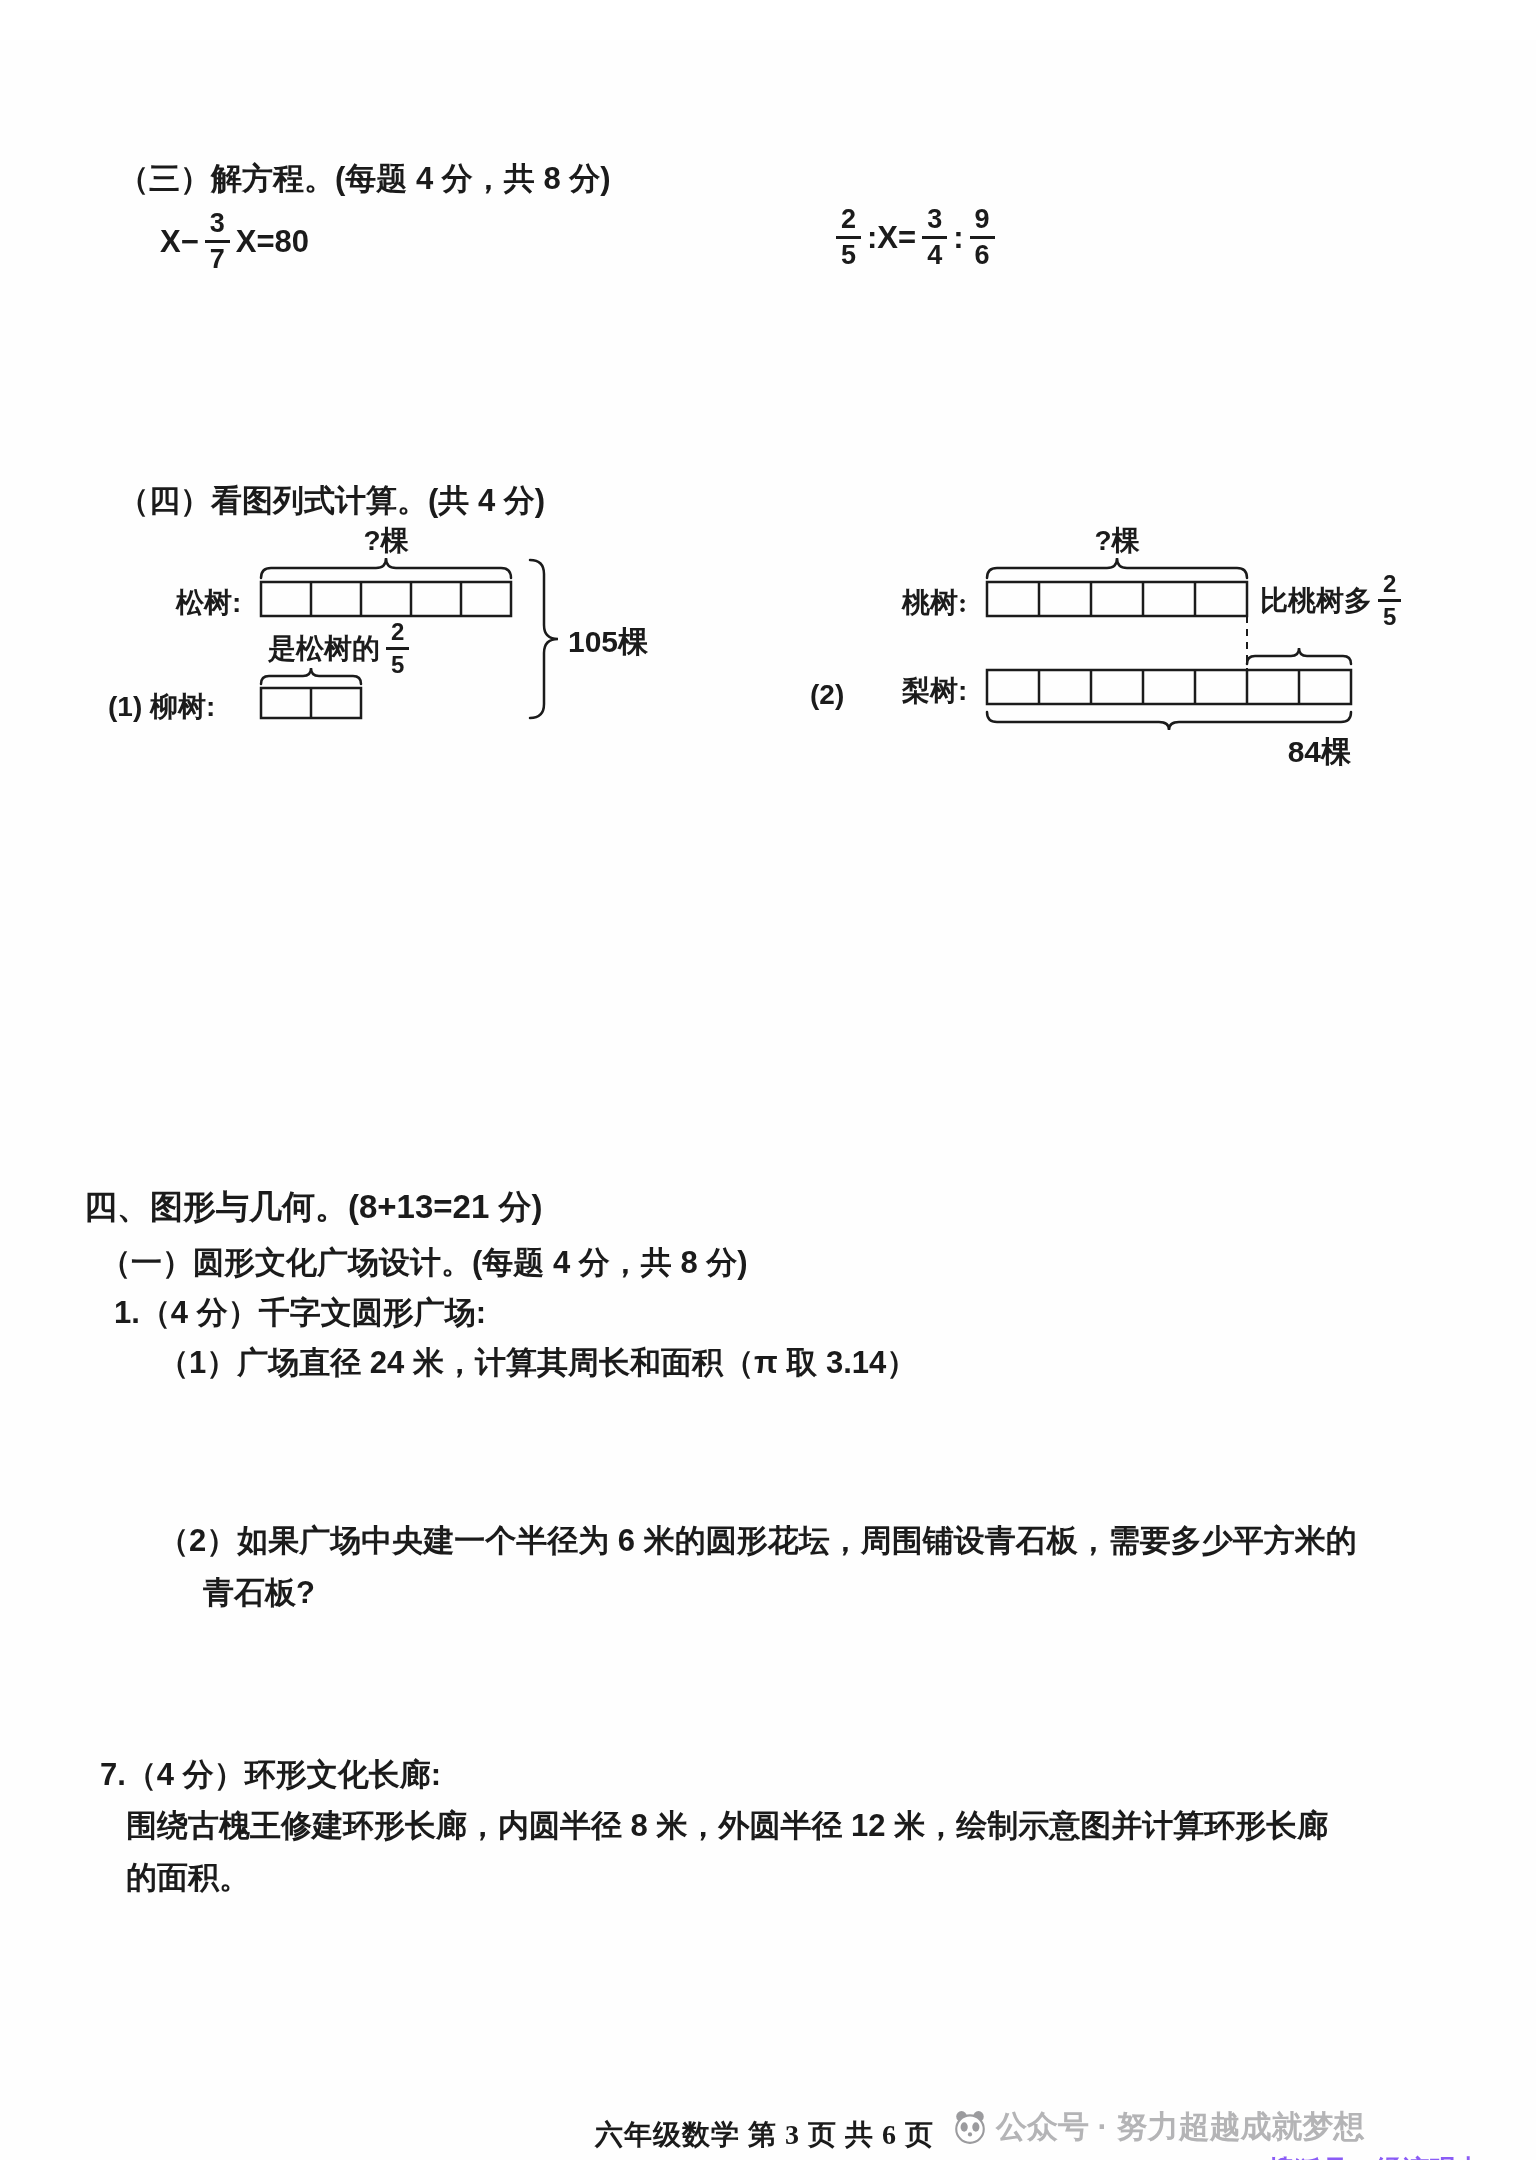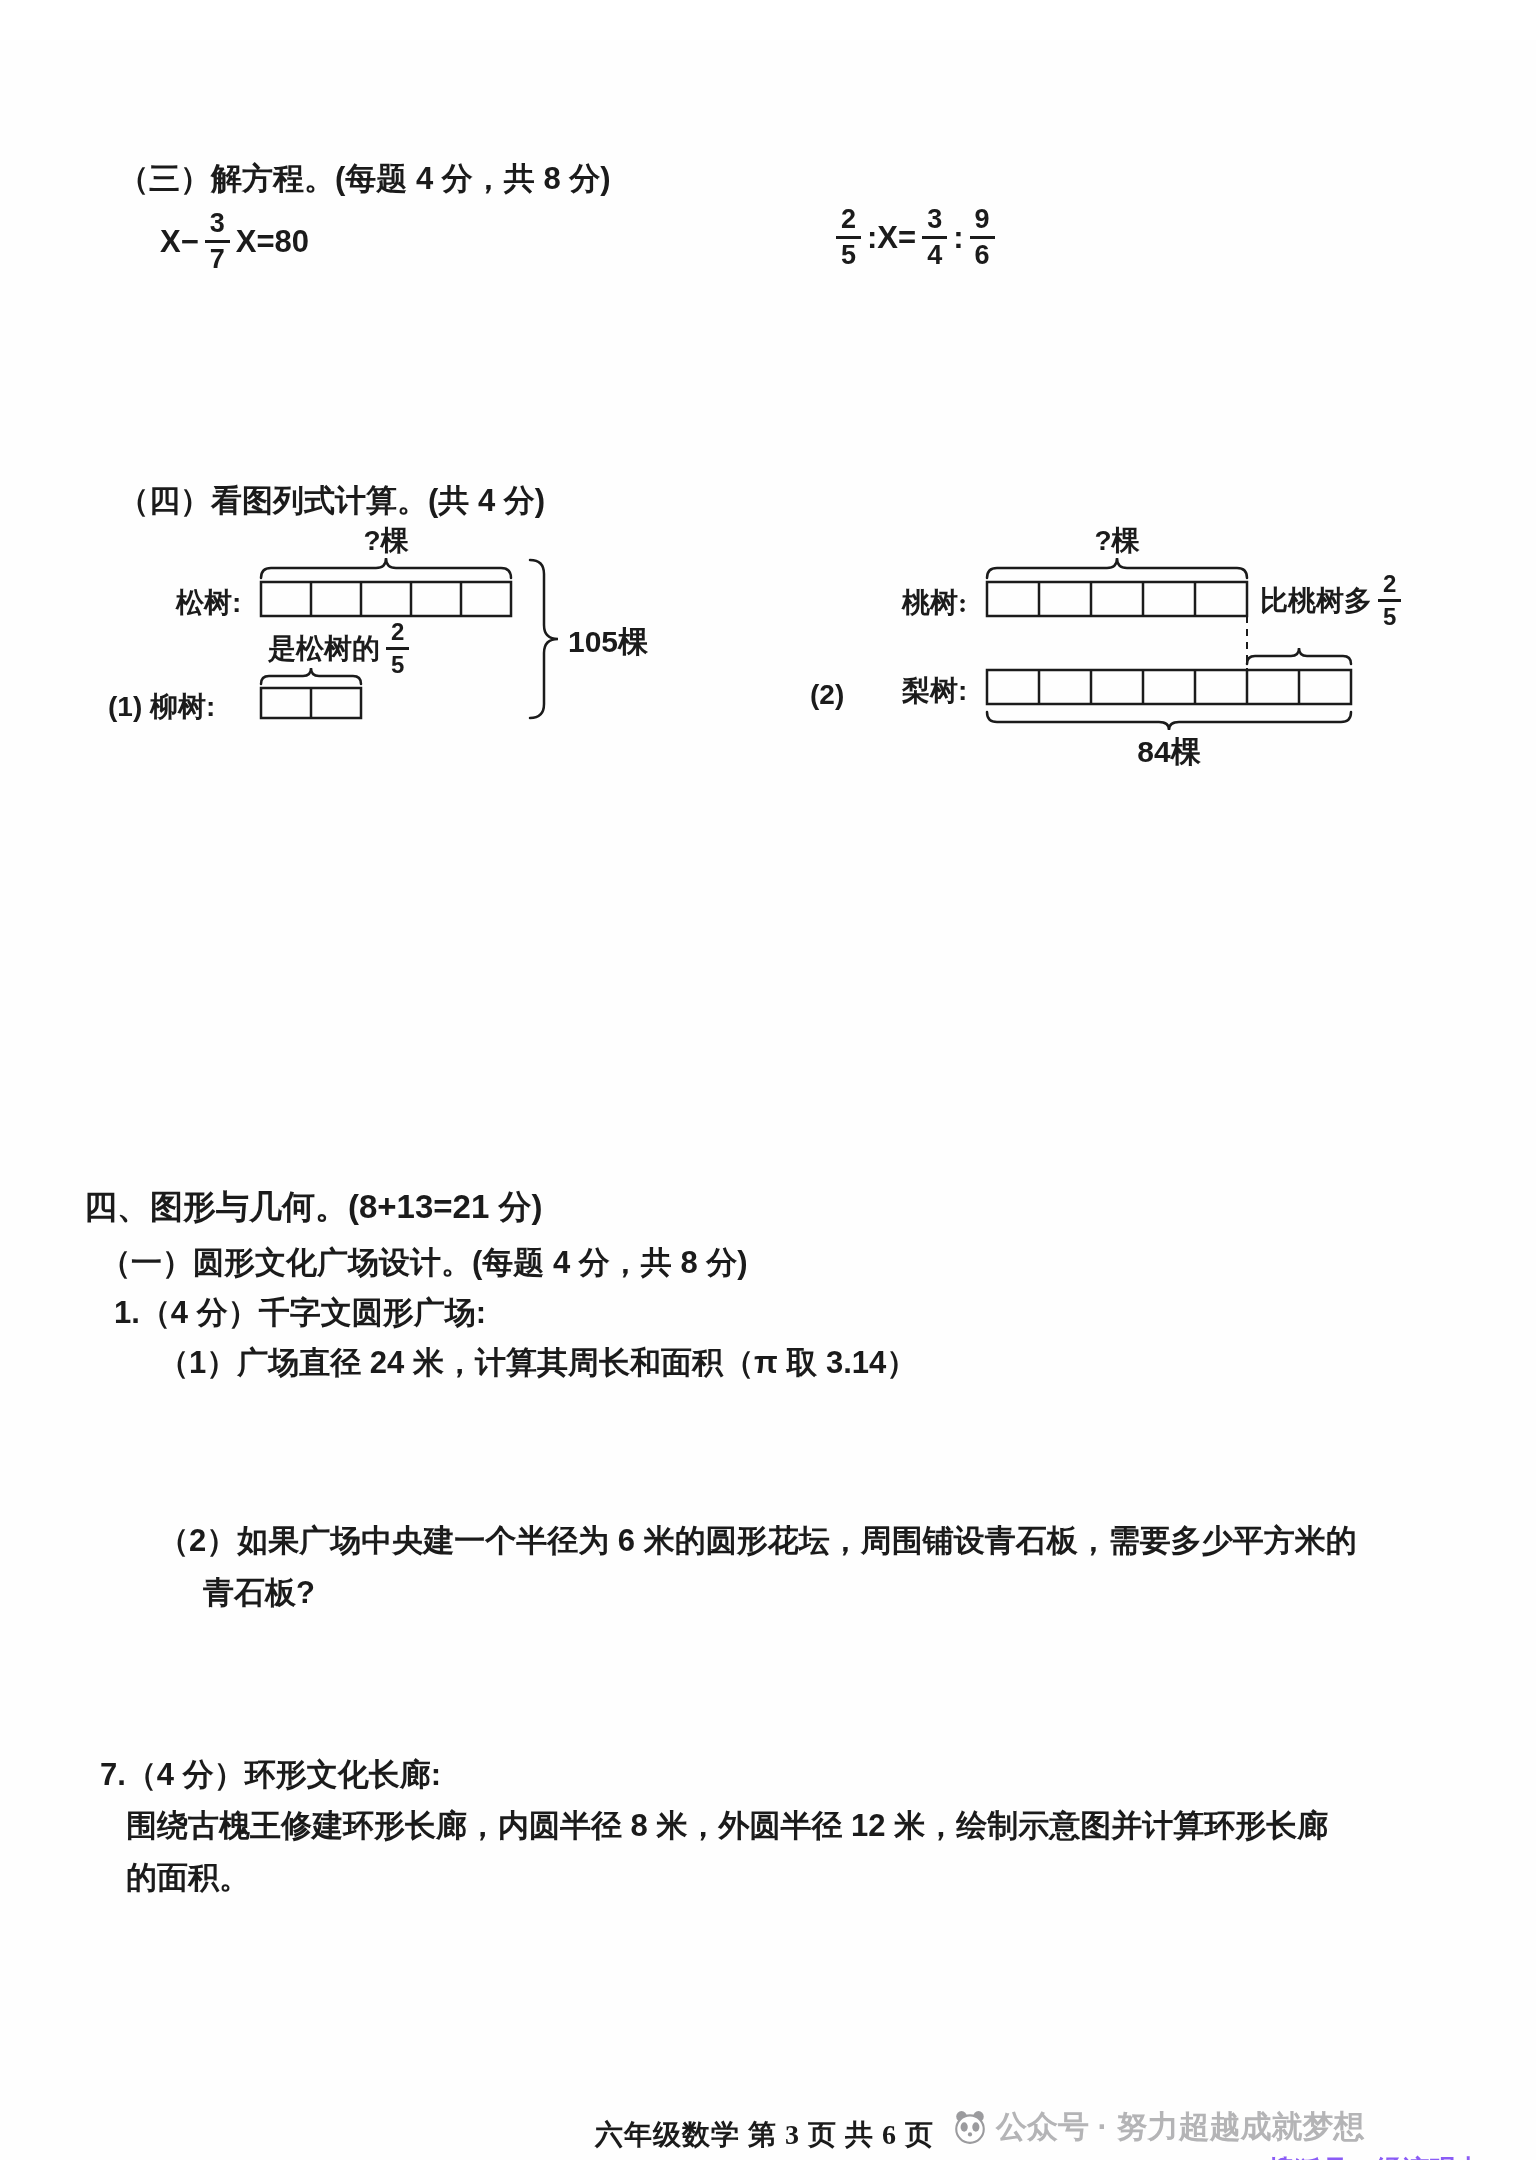--- a/index.html
+++ b/index.html
@@ -113,21 +113,21 @@
     <div class="lbl" style="left:112px;top:58px;font-family:Liberation Serif, serif;">桃树:</div>
     <div class="lbl flex" style="left:470px;top:44px;">
       <span>比桃树多</span>
       <span class="frac f24">
         <span class="fn">2</span>
         <span class="fd">5</span>
       </span>
     </div>
     <div class="lbl" style="left:112px;top:146px;">梨树:</div>
     <div class="lbl" style="left:20px;top:150px;">(2)</div>
-    <div class="lbl" style="left:197px;top:206px;width:364px;text-align:center;font-size:30px;">84棵</div>
+    <div class="lbl" style="left:197px;top:206px;width:364px;text-align:right;font-size:30px;">84棵</div>
   </div>
 
   <div class="abs t33" style="left:84px;top:1146px;">四、图形与几何。(8+13=21 分)</div>
   <div class="abs t31" style="left:100px;top:1202px;">（一）圆形文化广场设计。(每题 4 分，共 8 分)</div>
   <div class="abs t31" style="left:114px;top:1252px;">1.（4 分）千字文圆形广场:</div>
   <div class="abs t31" style="left:158px;top:1302px;">（1）广场直径 24 米，计算其周长和面积（π 取 3.14）</div>
   <div class="abs t31" style="left:158px;top:1480px;">（2）如果广场中央建一个半径为 6 米的圆形花坛，周围铺设青石板，需要多少平方米的</div>
   <div class="abs t31" style="left:203px;top:1532px;">青石板?</div>
   <div class="abs t31" style="left:100px;top:1714px;">7.（4 分）环形文化长廊:</div>
   <div class="abs t31" style="left:126px;top:1765px;">围绕古槐王修建环形长廊，内圆半径 8 米，外圆半径 12 米，绘制示意图并计算环形长廊</div>

